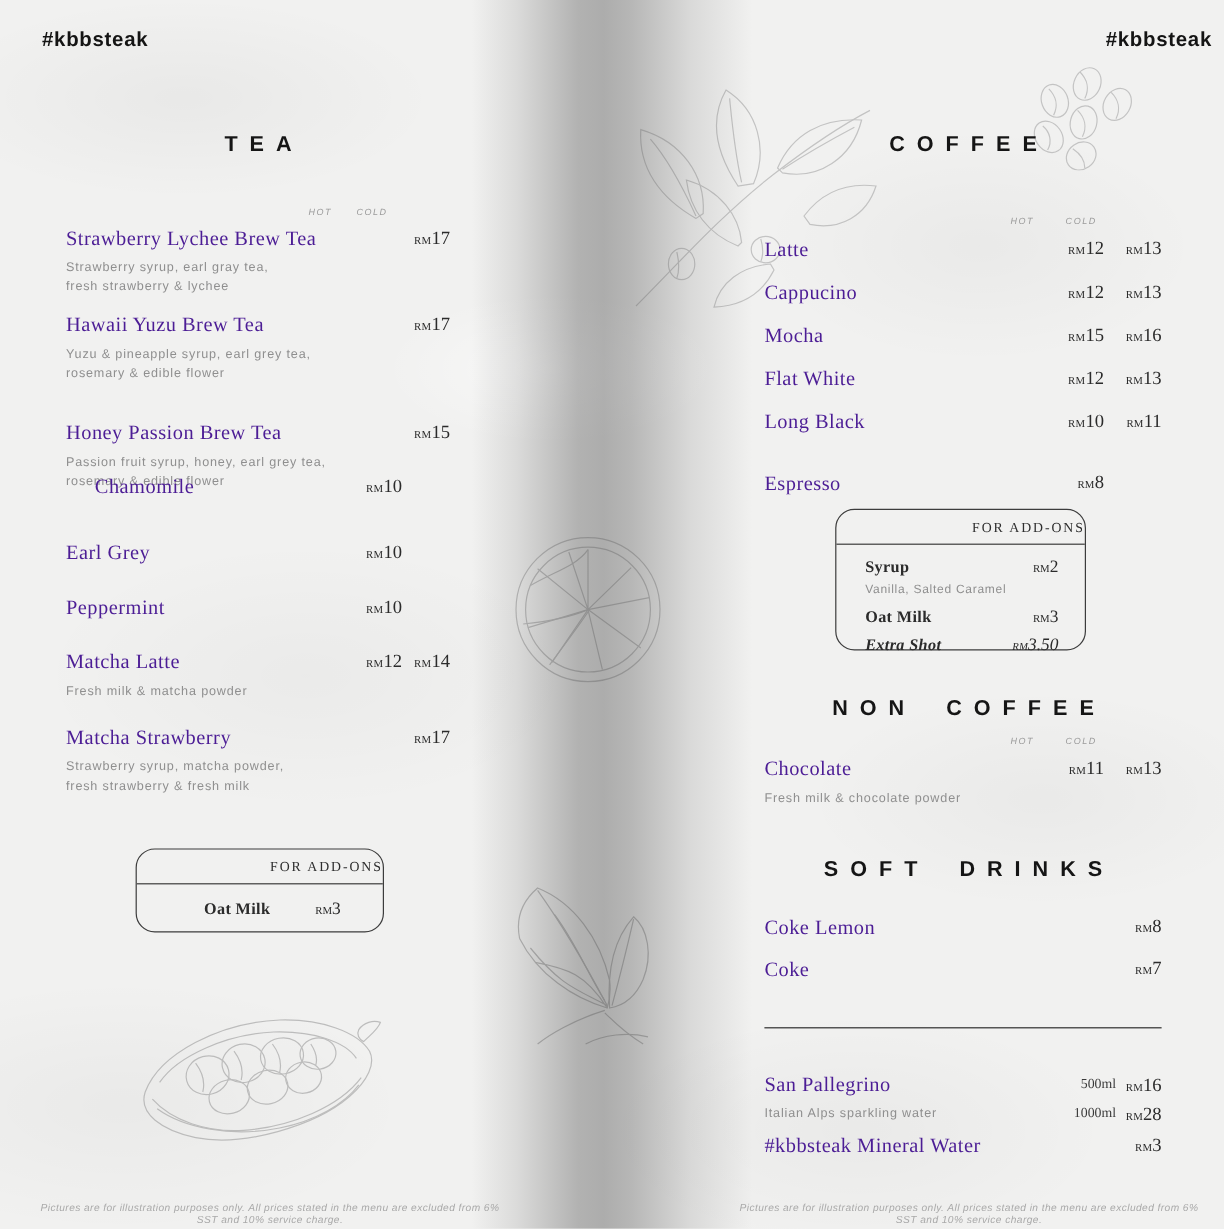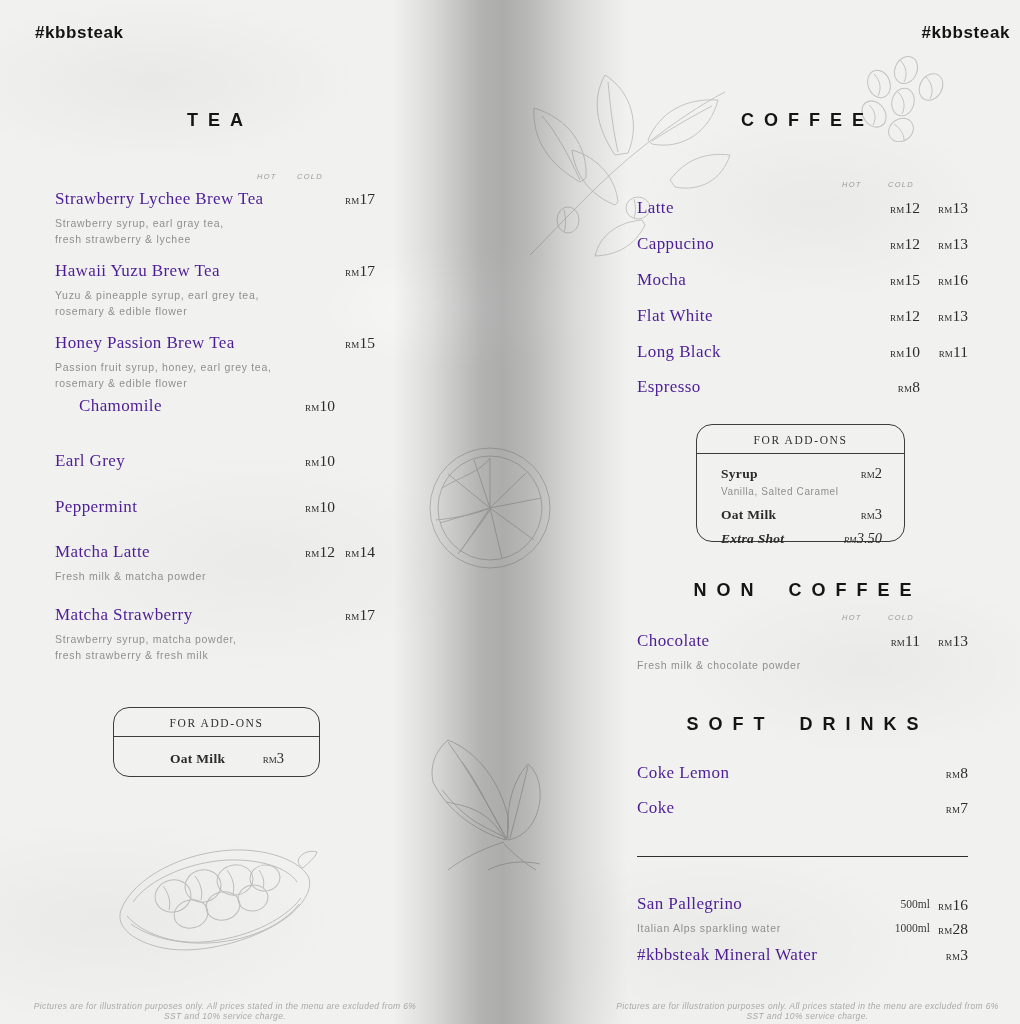--- a/index.html
+++ b/index.html
@@ -46,21 +46,21 @@
   .p-cold{right:0;}
   .rp-hot{right:48px;}
   .rp-cold{right:0;}
   .collabel{position:absolute;top:0;width:74px;text-align:left;font-style:italic;font-size:7.5px;letter-spacing:1.3px;color:#9b9b9b;}
   .sizelbl{position:absolute;top:4px;right:38px;width:80px;text-align:right;font-family:"Liberation Serif",serif;font-size:11.5px;color:#3a3a3a;white-space:nowrap;}
   .addons{
     position:absolute;z-index:3;border:1px solid #3c3c3c;border-radius:16px;background:transparent;
   }
   .addons .ttl{
     font-family:"Liberation Serif",serif;font-size:11.5px;letter-spacing:1.6px;color:#2e2e2e;
-    text-align:center;padding-top:9px;padding-bottom:7px;border-bottom:1px solid #3c3c3c;
+    text-align:right;padding-top:9px;padding-bottom:7px;border-bottom:1px solid #3c3c3c;
   }
   .addons .arow{position:relative;}
   .addons .aname{font-family:"Liberation Serif",serif;font-size:13.5px;font-weight:bold;letter-spacing:0.3px;color:#2b2b2b;}
   .addons .adesc{font-size:10px;letter-spacing:0.6px;color:#8f8f8f;margin-top:4px;}
   .addons .aprice{position:absolute;top:0;text-align:right;font-family:"Liberation Serif",serif;color:#2b2b2b;white-space:nowrap;}
   .addons .aprice .cur{font-size:9px;}
   .addons .aprice .val{font-size:14.5px;}
   .divider{position:absolute;left:0;right:0;border-top:1.5px solid #2e2e2e;}
   .footer{
     position:absolute;z-index:3;top:1001px;text-align:center;
@@ -177,21 +177,21 @@
     <span class="price p-cold"><span class="cur">RM</span><span class="val">17</span></span>
   </div>
 
   <div class="row" style="top:91px;">
     <div class="name">Hawaii Yuzu Brew Tea</div>
     <div class="desc">Yuzu &amp; pineapple syrup, earl grey tea,
 rosemary &amp; edible flower</div>
     <span class="price p-cold"><span class="cur">RM</span><span class="val">17</span></span>
   </div>
 
-  <div class="row" style="top:163px;">
+  <div class="row" style="top:181px;">
     <div class="name">Honey Passion Brew Tea</div>
     <div class="desc">Passion fruit syrup, honey, earl grey tea,
 rosemary &amp; edible flower</div>
     <span class="price p-cold"><span class="cur">RM</span><span class="val">15</span></span>
   </div>
 
   <div class="row" style="top:226px;margin-left:24px;">
     <div class="name">Chamomile</div>
     <span class="price p-hot"><span class="cur">RM</span><span class="val">10</span></span>
   </div>
@@ -264,21 +264,21 @@
     <span class="price rp-hot"><span class="cur">RM</span><span class="val">12</span></span>
     <span class="price rp-cold"><span class="cur">RM</span><span class="val">13</span></span>
   </div>
 
   <div class="row" style="top:342px;">
     <div class="name">Long Black</div>
     <span class="price rp-hot"><span class="cur">RM</span><span class="val">10</span></span>
     <span class="price rp-cold"><span class="cur">RM</span><span class="val">11</span></span>
   </div>
 
-  <div class="row" style="top:377px;">
+  <div class="row" style="top:393px;">
     <div class="name">Espresso</div>
     <span class="price rp-hot"><span class="cur">RM</span><span class="val">8</span></span>
   </div>
 
   <div class="heading" style="position:absolute;top:580px;left:0;right:0;">NON COFFEE</div>
 
   <div class="row" style="top:613px;">
     <span class="collabel" style="right:52px;">HOT</span>
     <span class="collabel" style="right:6px;">COLD</span>
   </div>

